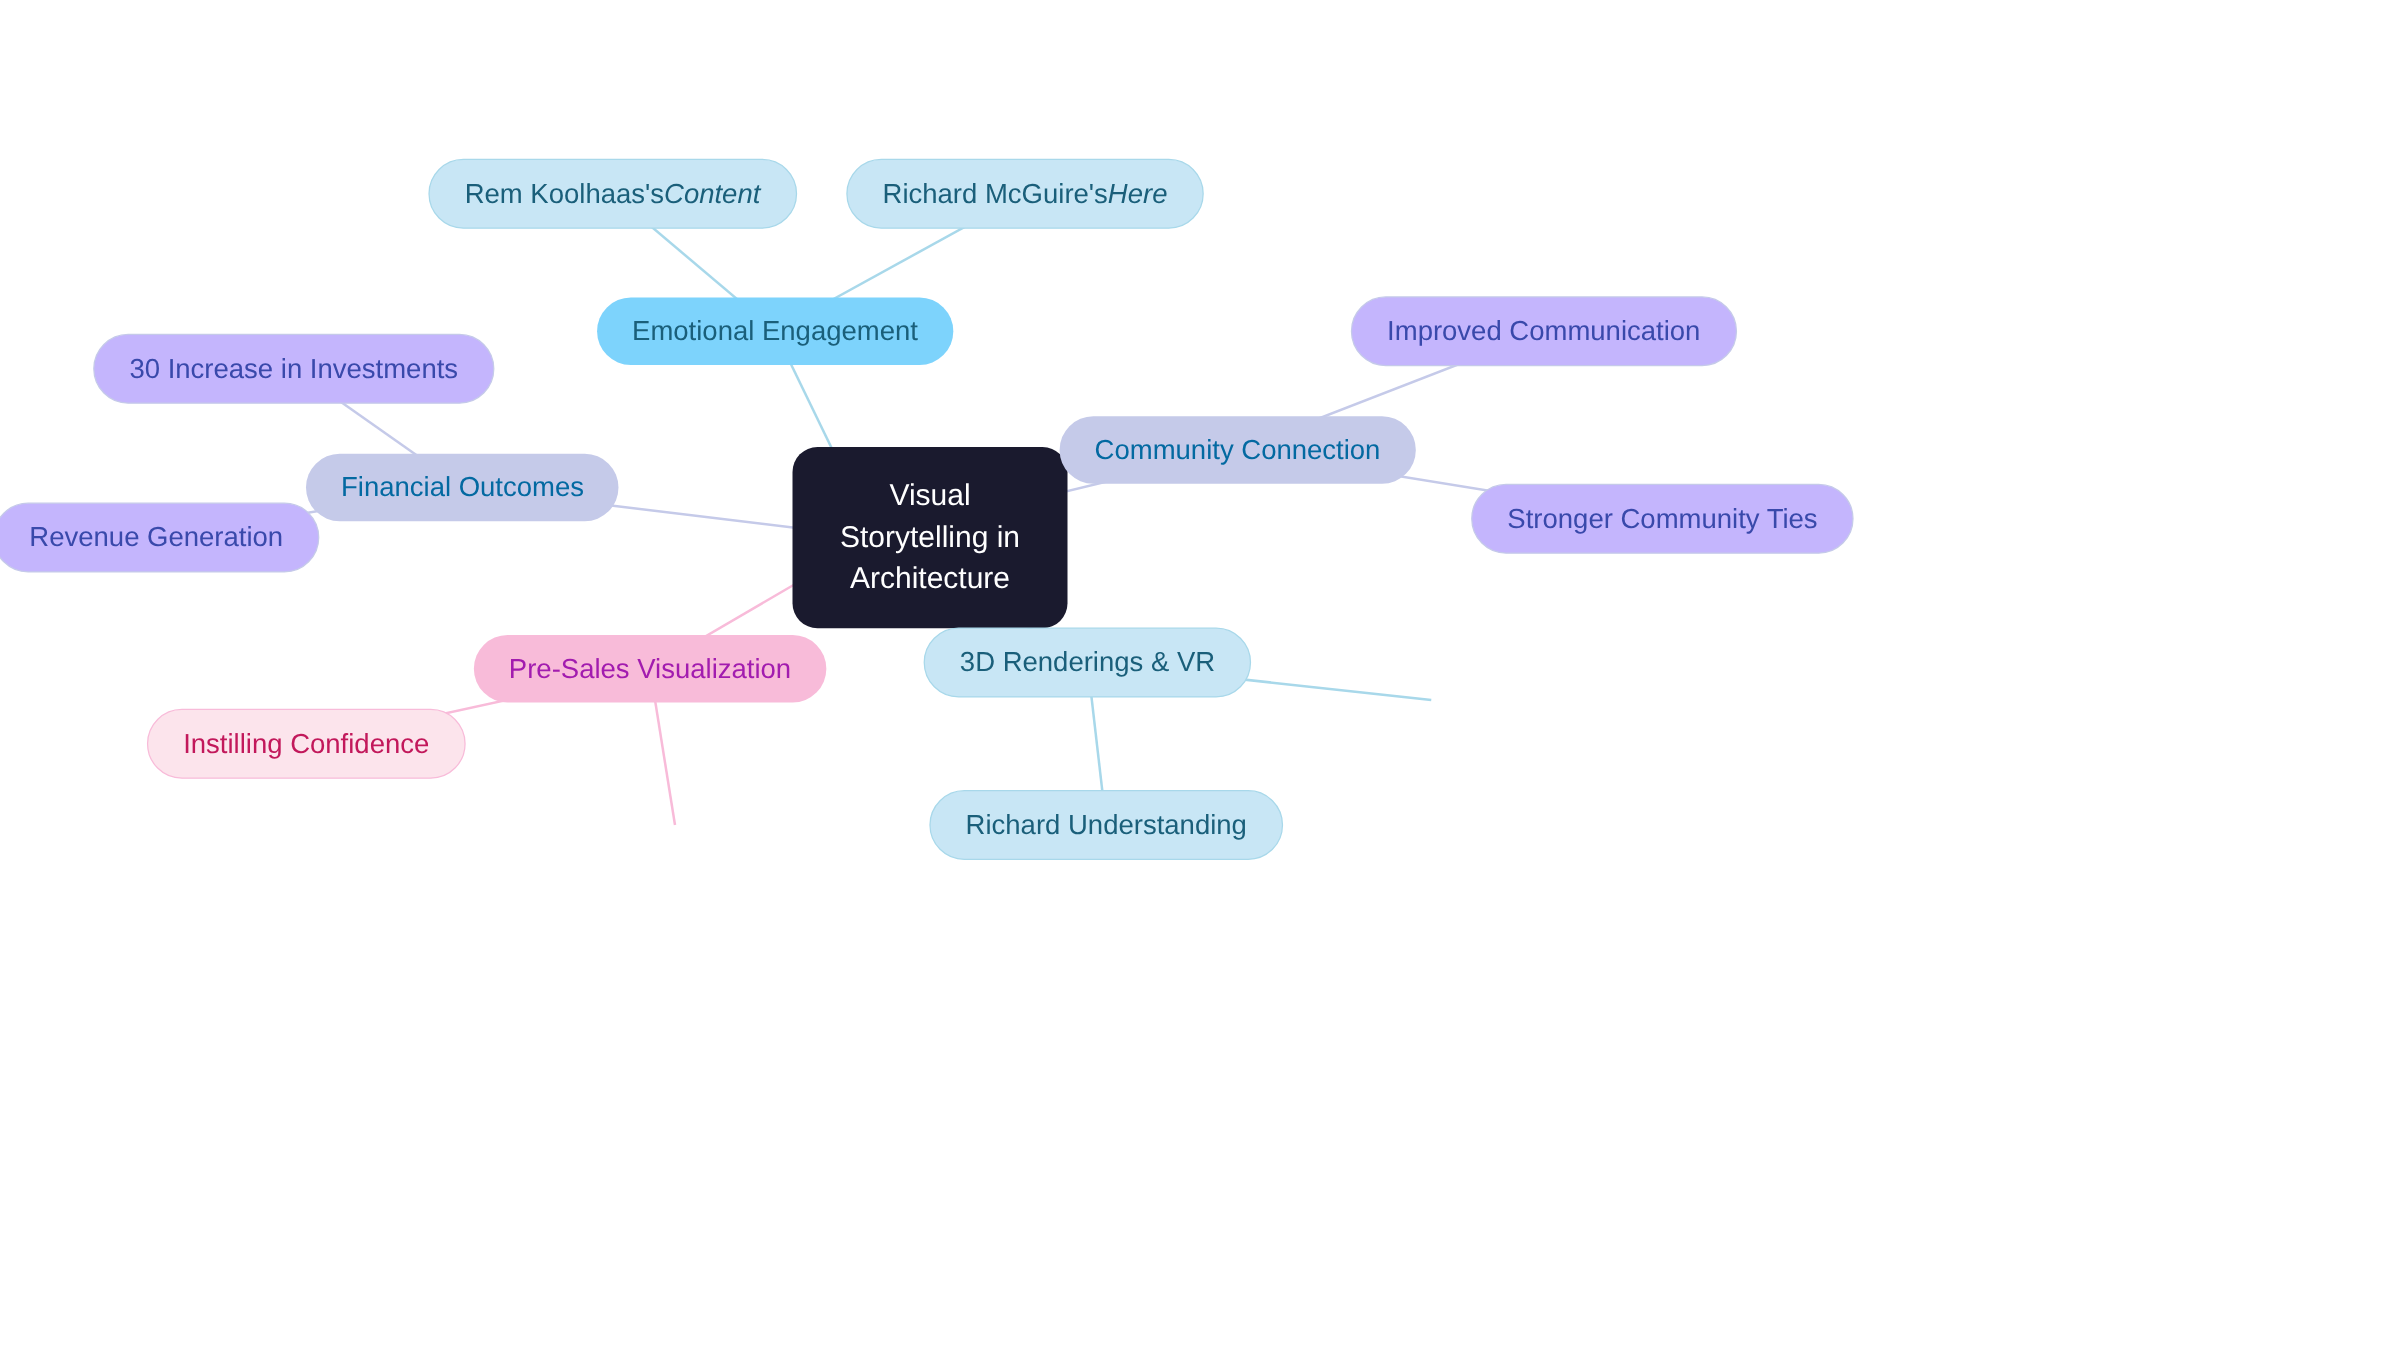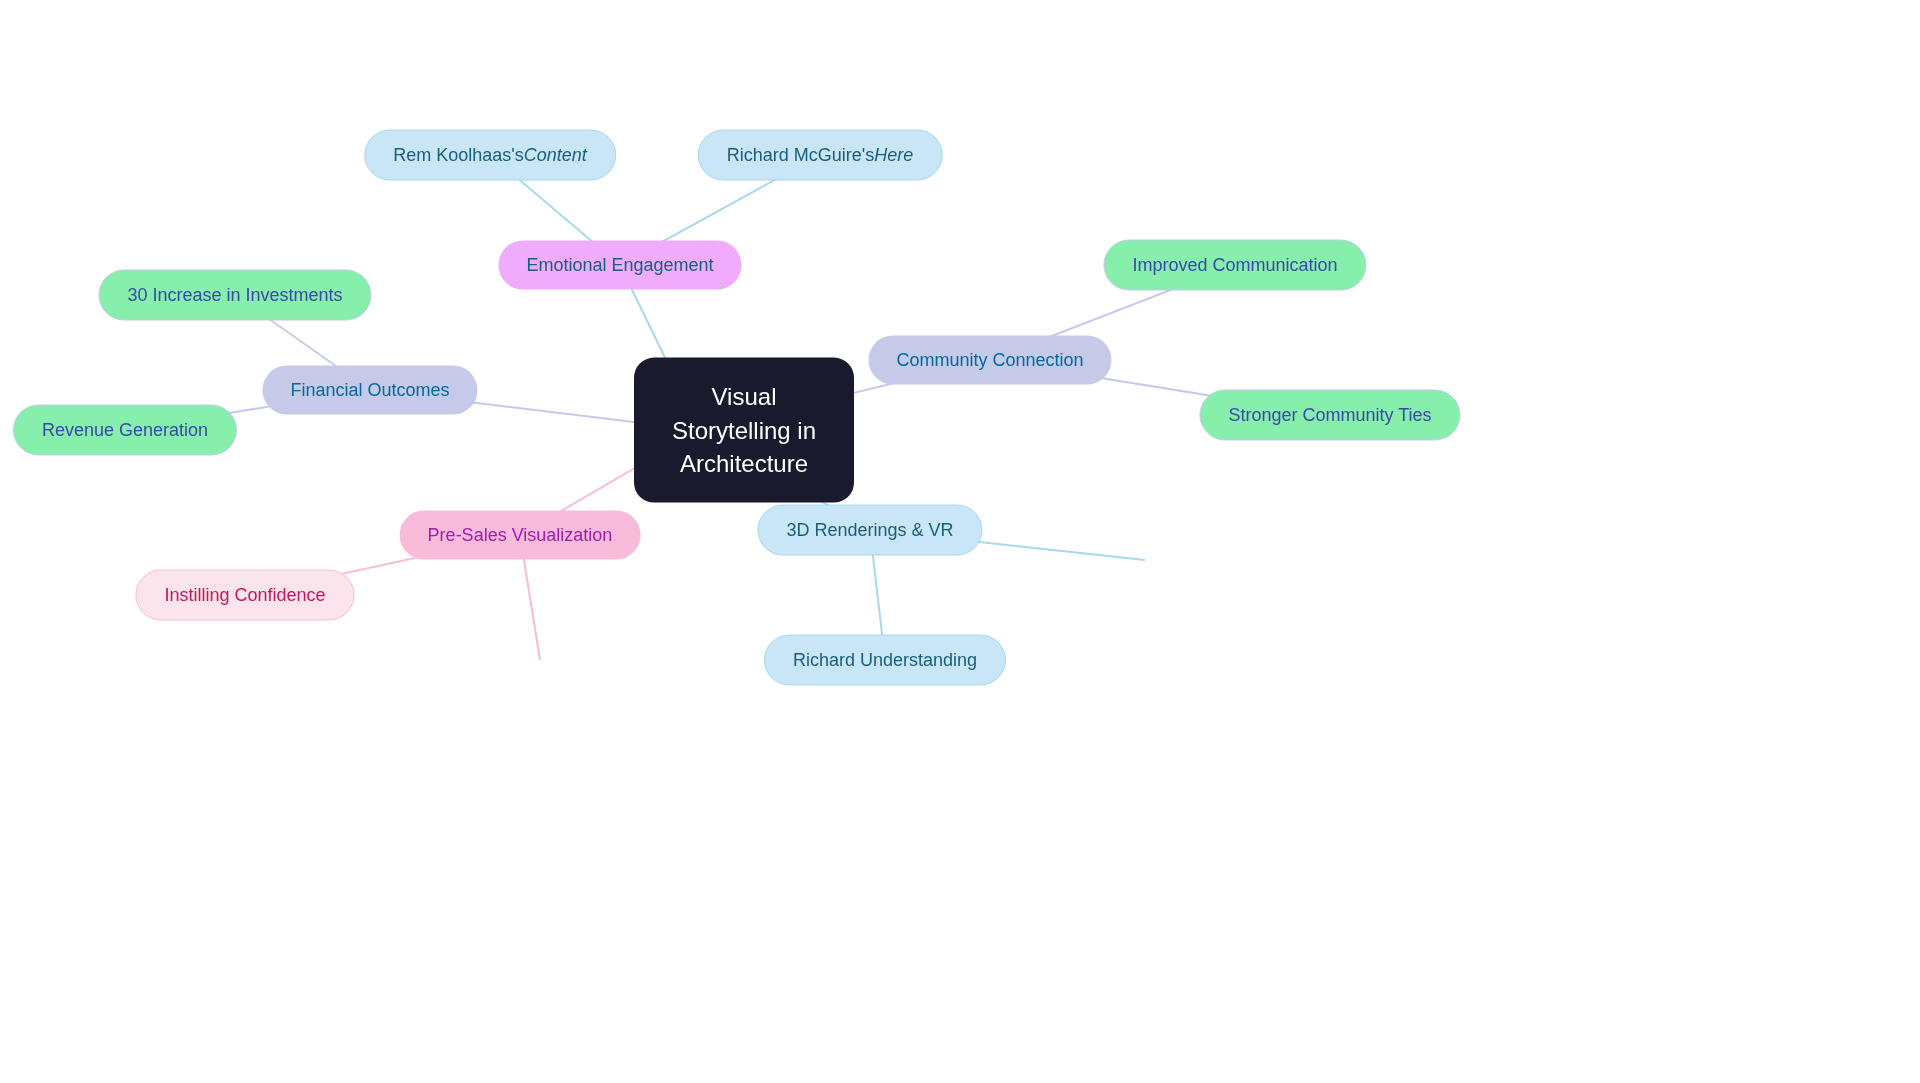--- a/index.html
+++ b/index.html
@@ -24,55 +24,55 @@
       pointer-events: none;
     }
     .node {
       position: absolute;
       transform: translate(-50%, -50%);
       border-radius: 40px;
       display: flex;
       align-items: center;
       justify-content: center;
       text-align: center;
-      font-size: 18px;
+      font-size: 22px;
       padding: 14px 28px;
       white-space: nowrap;
       cursor: default;
     }
     .node-center {
       background: #1a1a2e;
       color: #ffffff;
       border-radius: 20px;
       font-size: 24px;
       font-weight: 500;
       padding: 22px 36px;
       white-space: normal;
       width: 220px;
       text-align: center;
       line-height: 1.4;
       margin-left: 44px;
     }
     .node-blue {
-      background: #f0abfc;
+      background: #7dd3fc;
       color: #1a5f7a;
       border: none;
     }
     .node-blue-light {
       background: #c8e6f5;
       color: #1a5f7a;
       border: 1.5px solid #a8d8ea;
     }
     .node-purple {
       background: #c5cae9;
       color: #0369a1;
       border: none;
     }
     .node-purple-light {
-      background: #86efac;
+      background: #c4b5fd;
       color: #3949ab;
       border: 1.5px solid #c5cae9;
     }
     .node-pink {
       background: #f8bbd9;
       color: #a21caf;
       border: none;
     }
     .node-pink-light {
       background: #fce4ec;

